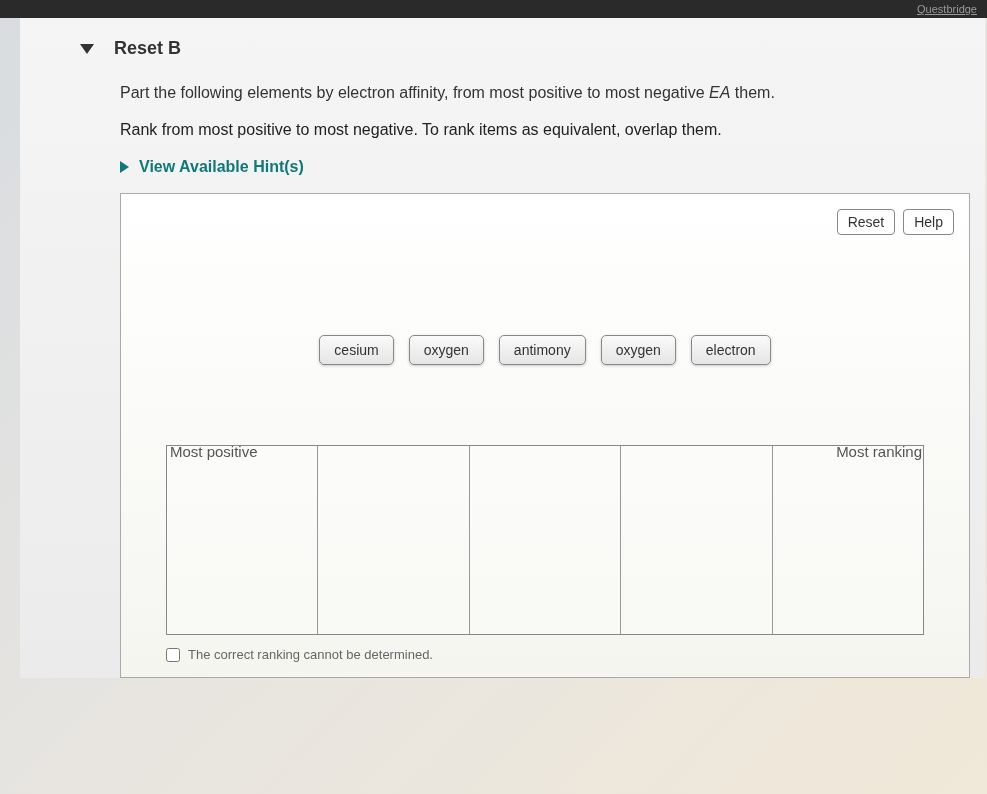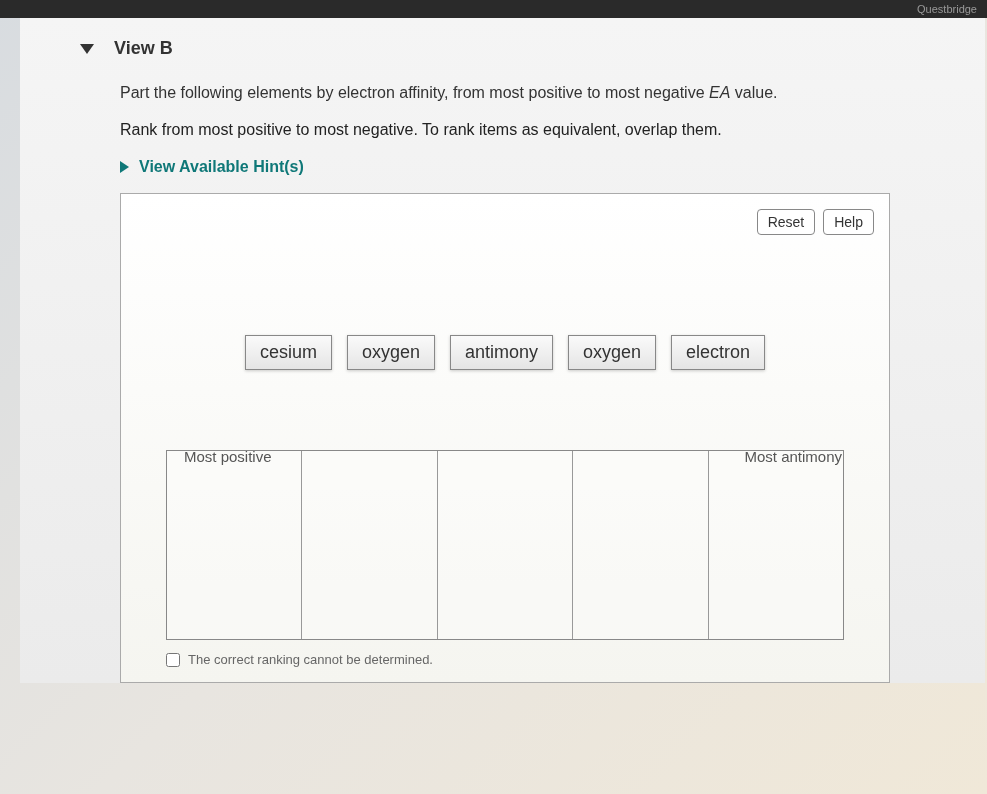--- a/index.html
+++ b/index.html
@@ -20,20 +20,21 @@
       display: flex;
       justify-content: flex-end;
       align-items: center;
       padding-right: 10px;
       gap: 15px;
       color: #ccc;
       font-size: 11px;
     }
     .top-bar-item {
       color: #999;
+      text-decoration: underline;
     }
     .content-wrapper {
       background: linear-gradient(180deg, #f5f5f5 0%, #ebebeb 100%);
       margin: 0 0 0 20px;
       padding: 0;
       width: 965px;
     }
     .part-header {
       display: flex;
       align-items: center;
@@ -87,21 +88,21 @@
       border-bottom: 6px solid transparent;
       border-left: 9px solid #0f7878;
     }
     .hints-text {
       font-size: 16px;
       font-weight: bold;
       color: #0f7878;
     }
     .interactive-area {
       border: 1px solid #aaa;
-      width: 770px;
+      width: 850px;
       background: linear-gradient(180deg, #ffffff 0%, #f5f5f0 100%);
       padding: 15px;
     }
     .toolbar {
       display: flex;
       justify-content: flex-end;
       gap: 8px;
       margin-bottom: 100px;
     }
     .tool-btn {
@@ -114,24 +115,24 @@
       cursor: pointer;
     }
     .draggable-row {
       display: flex;
       justify-content: center;
       gap: 15px;
       margin-bottom: 80px;
     }
     .draggable-item {
       border: 1.5px solid #888;
-      border-radius: 0;
+      border-radius: 5px;
       background: linear-gradient(180deg, #fafafa 0%, #e5e5e5 100%);
       padding: 6px 14px;
-      font-size: 18px;
+      font-size: 14px;
       color: #333;
       cursor: move;
       box-shadow: 0 1px 3px rgba(0,0,0,0.2);
     }
     .ranking-container {
       position: relative;
       margin: 0 30px;
     }
     .ranking-box {
       display: flex;
@@ -142,21 +143,21 @@
     .ranking-slot {
       flex: 1;
       border-right: 1px solid #999;
     }
     .ranking-slot:last-child {
       border-right: none;
     }
     .label-left {
       position: absolute;
       top: -2px;
-      left: 18px;
+      left: 4px;
       font-size: 15px;
       color: #555;
       background: transparent;
     }
     .label-right {
       position: absolute;
       top: -2px;
       right: 2px;
       font-size: 15px;
       color: #555;
@@ -181,26 +182,26 @@
 </head>
 <body>
 
 <div class="top-bar">
   <span class="top-bar-item">Questbridge</span>
 </div>
 
 <div class="content-wrapper">
   <div class="part-header">
     <div class="triangle-down"></div>
-    <div class="part-title">View B</div>
+    <div class="part-title">Reset B</div>
   </div>
 
   <div class="question-section">
     <p class="question-text">
-      <span>Part the following elements by electron affinity, from most positive to most negative </span><span class="italic">EA</span><span> value.</span>
+      <span>Part the following elements by electron affinity, from most positive to most negative </span><span class="italic">EA</span><span> them.</span>
     </p>
     <p class="question-bold">Rank from most positive to most negative.  To rank items as equivalent, overlap them.</p>
 
     <div class="hints-link">
       <div class="triangle-right"></div>
       <span class="hints-text">View Available Hint(s)</span>
     </div>
 
     <div class="interactive-area">
       <div class="toolbar">
@@ -211,21 +212,21 @@
       <div class="draggable-row">
         <div class="draggable-item">cesium</div>
         <div class="draggable-item">oxygen</div>
         <div class="draggable-item">antimony</div>
         <div class="draggable-item">oxygen</div>
         <div class="draggable-item">electron</div>
       </div>
 
       <div class="ranking-container">
         <span class="label-left">Most positive</span>
-        <span class="label-right">Most antimony</span>
+        <span class="label-right">Most ranking</span>
         <div class="ranking-box">
           <div class="ranking-slot"></div>
           <div class="ranking-slot"></div>
           <div class="ranking-slot"></div>
           <div class="ranking-slot"></div>
           <div class="ranking-slot"></div>
         </div>
       </div>
 
       <div class="checkbox-row">

